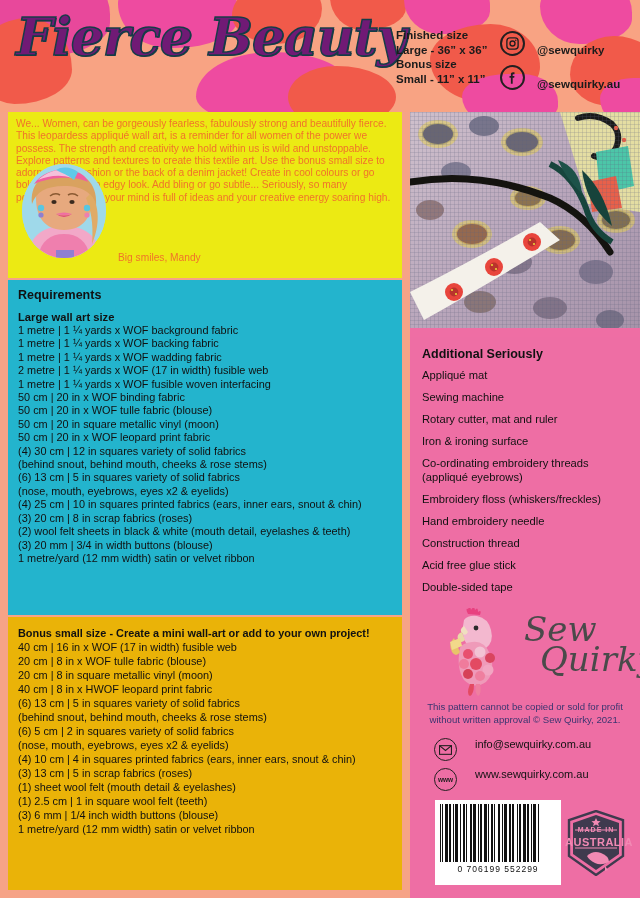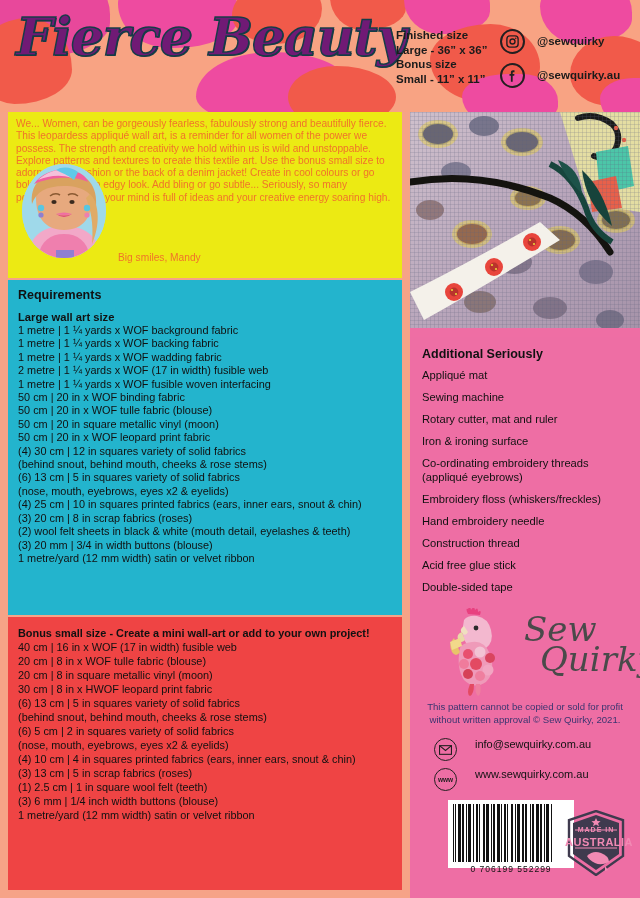--- a/index.html
+++ b/index.html
@@ -24,21 +24,21 @@
     font-size:52px;font-weight:700;font-style:italic;
     color:#701a75;
     -webkit-text-stroke:1.5px #153c47;
     letter-spacing:-1px;
     text-shadow:1px 1px 0 #153c47;
     white-space:nowrap;
   }
   .title .b{font-family:"DejaVu Serif",serif;font-style:italic;}
   .sizebox{position:absolute;left:396px;top:28px;color:#1b1b1b;font-size:11.5px;line-height:14.5px;font-weight:600;}
   .socials{position:absolute;left:500px;top:26px;}
-  .social-row{display:flex;align-items:center;height:30px;margin-bottom:4px;}
+  .social-row{display:flex;align-items:flex-end;height:30px;margin-bottom:4px;}
   .soc-ic{width:25px;height:25px;border-radius:50%;border:2px solid #231f20;display:flex;align-items:center;justify-content:center;box-sizing:border-box;}
   .soc-label{margin-left:12px;font-size:11.5px;font-weight:600;color:#1b1b1b;white-space:nowrap;}
 
   
   .intro{position:absolute;left:8px;top:112px;width:394px;height:166px;background:#ecea13;box-sizing:border-box;padding:6px 8px 0 8px;}
   .intro p{margin:0;color:#f0742a;font-size:10.2px;line-height:12.3px;font-weight:500;text-align:left;}
   .avatar{
     position:absolute;left:14px;top:52px;width:84px;height:94px;border-radius:50%;
     background:#9fd9ea;overflow:hidden;
   }
@@ -48,42 +48,42 @@
   .photo{position:absolute;left:410px;top:112px;width:230px;height:225px;overflow:hidden;background:#c5a9b6;}
 
   
   .req{position:absolute;left:8px;top:280px;width:394px;height:335px;background:#23b4cd;box-sizing:border-box;padding:8px 10px;}
   .req h2{margin:0 0 9px 0;font-size:12.5px;font-weight:700;color:#111;}
   .req .sub{font-size:11.2px;font-weight:600;color:#111;margin-bottom:1px;}
   .req ul{margin:0;padding:0;list-style:none;}
   .req li{font-size:10.9px;line-height:13.4px;color:#111;font-weight:500;white-space:nowrap;}
 
   
-  .bonus{position:absolute;left:8px;top:617px;width:394px;height:273px;background:#ef4444;box-sizing:border-box;padding:10px 10px;}
+  .bonus{position:absolute;left:8px;top:617px;width:394px;height:273px;background:#eab308;box-sizing:border-box;padding:10px 10px;}
   .bonus .bhead{font-size:10.9px;font-weight:700;color:#111;margin-bottom:1px;}
   .bonus ul{margin:0;padding:0;list-style:none;}
   .bonus li{font-size:10.9px;line-height:14px;color:#111;font-weight:500;white-space:nowrap;}
 
   
   .pinkpanel{position:absolute;left:410px;top:337px;width:230px;height:561px;background:#ee6ea4;box-sizing:border-box;padding:10px 12px;}
   .pinkpanel h2{margin:0 0 8px 0;font-size:12.5px;font-weight:700;color:#111;}
   .pinkpanel ul{margin:0;padding:0;list-style:none;}
   .pinkpanel li{font-size:11.2px;line-height:13.5px;color:#111;font-weight:500;margin-bottom:8.5px;}
   .pinkpanel li .l2{display:block;}
 
   .logo-wrap{position:absolute;left:438px;top:608px;width:180px;height:88px;}
   .brandtxt{position:absolute;left:86px;top:6px;font-family:"DejaVu Serif",serif;font-style:italic;font-size:34px;color:#4a4a4a;line-height:30px;font-weight:400;}
   .brandtxt .q{display:block;margin-left:16px;}
   .copyr{position:absolute;left:418px;top:700px;width:214px;text-align:center;font-size:9.6px;line-height:13px;color:#3a3570;font-weight:500;}
   .contact{position:absolute;left:434px;top:738px;}
   .c-row{display:flex;align-items:flex-start;height:27px;margin-bottom:3px;}
   .c-ic{width:23px;height:23px;border-radius:50%;border:1.6px solid #231f20;display:flex;align-items:center;justify-content:center;box-sizing:border-box;font-size:6.5px;font-weight:700;color:#231f20;}
   .c-label{margin-left:18px;font-size:11px;color:#111;font-weight:500;white-space:nowrap;}
 
-  .barcode{position:absolute;left:448px;top:800px;width:126px;height:68px;background:#fff;padding:4px 5px 0 5px;box-sizing:border-box;}
+  .barcode{position:absolute;left:435px;top:800px;width:126px;height:85px;background:#fff;padding:4px 5px 0 5px;box-sizing:border-box;}
   .bars{height:58px;display:flex;align-items:stretch;}
   .bars i{display:block;background:#111;}
   .bnum{font-family:"Liberation Sans",sans-serif;font-size:8.5px;color:#111;letter-spacing:1px;margin-top:2px;text-align:center;}
 
   .aus{position:absolute;left:565px;top:810px;width:62px;height:66px;}
   .aus-txt1{position:absolute;left:0;top:16px;width:62px;text-align:center;font-size:7px;font-weight:700;color:#f28ab4;letter-spacing:1px;}
   .aus-txt2{position:absolute;left:0;top:26px;width:62px;text-align:center;font-size:11px;font-weight:700;color:#f28ab4;letter-spacing:0.5px;}
 </style>
 </head>
 <body>
@@ -265,27 +265,28 @@
       <li>1 metre/yard (12 mm width) satin or velvet ribbon</li>
     </ul>
   </div>
 
   <div class="bonus">
     <div class="bhead">Bonus small size - Create a mini wall-art or add to your own project!</div>
     <ul>
       <li>40 cm | 16 in x WOF (17 in width) fusible web</li>
       <li>20 cm | 8 in x WOF tulle fabric (blouse)</li>
       <li>20 cm | 8 in square metallic vinyl (moon)</li>
-      <li>30 cm | 8 in x HWOF leopard print fabric</li>
+      <li>40 cm | 8 in x HWOF leopard print fabric</li>
       <li>(6) 13 cm | 5 in squares variety of solid fabrics</li>
       <li>(behind snout, behind mouth, cheeks &amp; rose stems)</li>
       <li>(6) 5 cm | 2 in squares variety of solid fabrics</li>
       <li>(nose, mouth, eyebrows, eyes x2 &amp; eyelids)</li>
       <li>(4) 10 cm | 4 in squares printed fabrics (ears, inner ears, snout &amp; chin)</li>
       <li>(3) 13 cm | 5 in scrap fabrics (roses)</li>
+      <li>(1) sheet wool felt (mouth detail &amp; eyelashes)</li>
       <li>(1) 2.5 cm | 1 in square wool felt (teeth)</li>
       <li>(3) 6 mm | 1/4 inch width buttons (blouse)</li>
       <li>1 metre/yard (12 mm width) satin or velvet ribbon</li>
     </ul>
   </div>
 
   <div class="pinkpanel">
     <h2>Additional Seriously</h2>
     <ul>
       <li>Appliqué mat</li>

